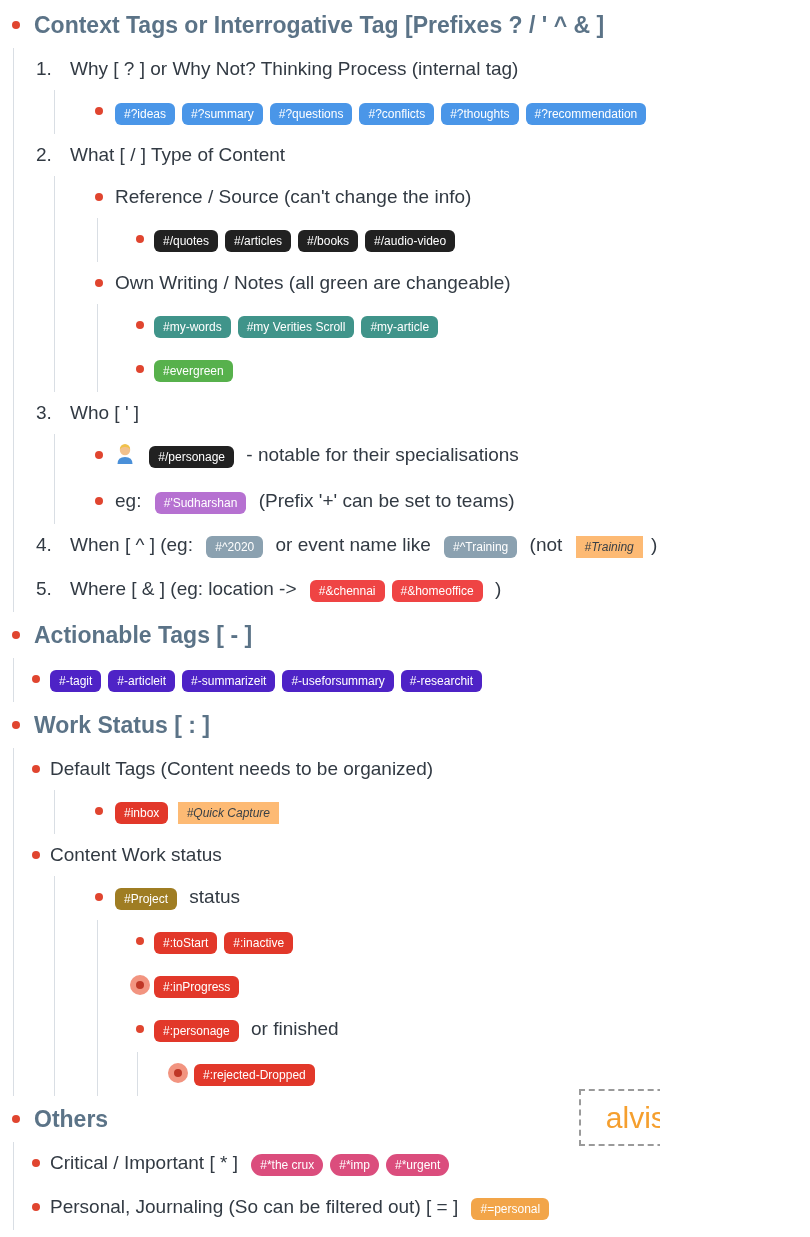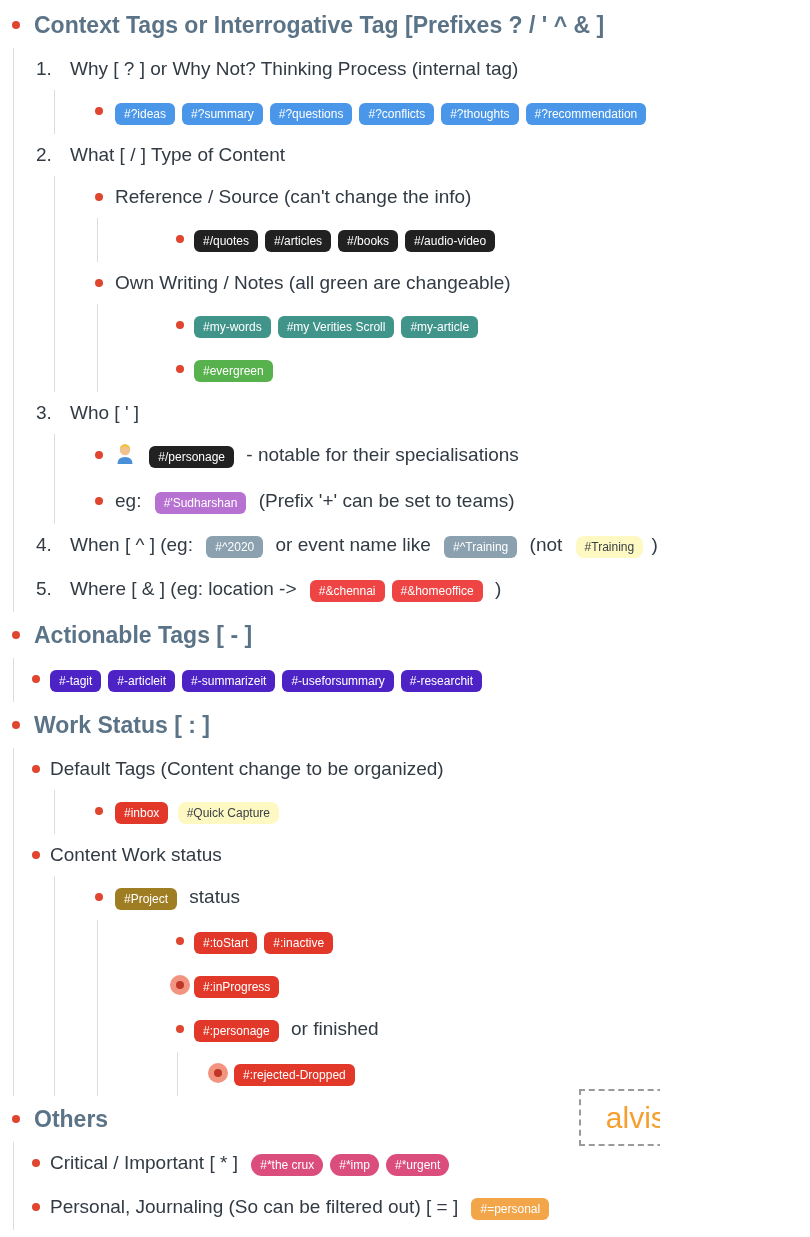--- a/index.html
+++ b/index.html
@@ -11,21 +11,21 @@
   .h-row { line-height:46px; font-size:23px; font-weight:700; color:#5b7387; padding-left:34px; }
   .h-row > .bullet { left:12px; top:19px; }
 
   .bullet { position:absolute; width:8px; height:8px; border-radius:50%; background:#e0452f; top:17px; }
   .ring { position:absolute; width:20px; height:20px; border-radius:50%; background:#f29480; top:11px; }
   .ring .core { position:absolute; left:6px; top:6px; width:8px; height:8px; border-radius:50%; background:#bf3726; }
 
   .children { border-left:1px solid #d9dee4; }
   .c0 { margin-left:13px; }
   .c1 { margin-left:40px; }
-  .c2 { margin-left:42px;padding-left:40px; }
+  .c2 { margin-left:42px; }
   .c3 { margin-left:39px; }
 
   .r-num { padding-left:56px; }
   .r-num .num { position:absolute; left:22px; }
   .r-l1 { padding-left:36px; }
   .r-l1 > .bullet { left:18px; }
   .r-l2 { padding-left:60px; }
   .r-l2 > .bullet { left:40px; }
   .r-l3 { padding-left:56px; }
   .r-l3 > .bullet { left:38px; }
@@ -37,21 +37,21 @@
   .r-tags2 { line-height:36px; padding-top:4px; padding-bottom:2px; }
 
   .tag { padding:4px 9px; border-radius:6px; color:#ffffff; white-space:nowrap; margin-right:7px; font-size:12px; }
   .tag-wrapable { white-space:normal; }
   .tag-blue   { background:#4a96e8; }
   .tag-black  { background:#212121; }
   .tag-teal   { background:#40948a; }
   .tag-green  { background:#57b14c; }
   .tag-purple { background:#b671d1; }
   .tag-slate  { background:#8ba1b0; }
-  .tag-light  { background:#fef9c3; color:#3a4147; border-radius:8px; }
+  .tag-light  { background:#fdba74; color:#3a4147; border-radius:0;font-style:italic; }
   .tag-brown  { background:#ef4444; }
   .tag-indigo { background:#4e23c6; }
   .tag-red    { background:#e2382a; }
   .tag-olive  { background:#9f7d23; }
   .tag-pink   { background:#db4d7d;border-radius:13px; }
   .tag-orange { background:#f2a549; }
 
   .txt { }
   .gap-r { margin-right:8px; }
   .person-icon { display:inline-block; vertical-align:-4px; margin-right:9px; }
@@ -173,21 +173,21 @@
   </div>
 
   <div class="row h-row">
     <span class="bullet"></span>
     <span class="txt">Work Status [ : ]</span>
   </div>
   <div class="children c0">
 
     <div class="row r-l1">
       <span class="bullet"></span>
-      <span class="txt">Default Tags  (Content change to be organized)</span>
+      <span class="txt">Default Tags  (Content needs to be organized)</span>
     </div>
     <div class="children c1">
       <div class="row r-l2 nowrap">
         <span class="bullet"></span>
         <span class="tag tag-red" style="margin-right:4px;">#inbox</span>
         <span class="tag tag-light">#Quick Capture</span>
       </div>
     </div>
 
     <div class="row r-l1">

